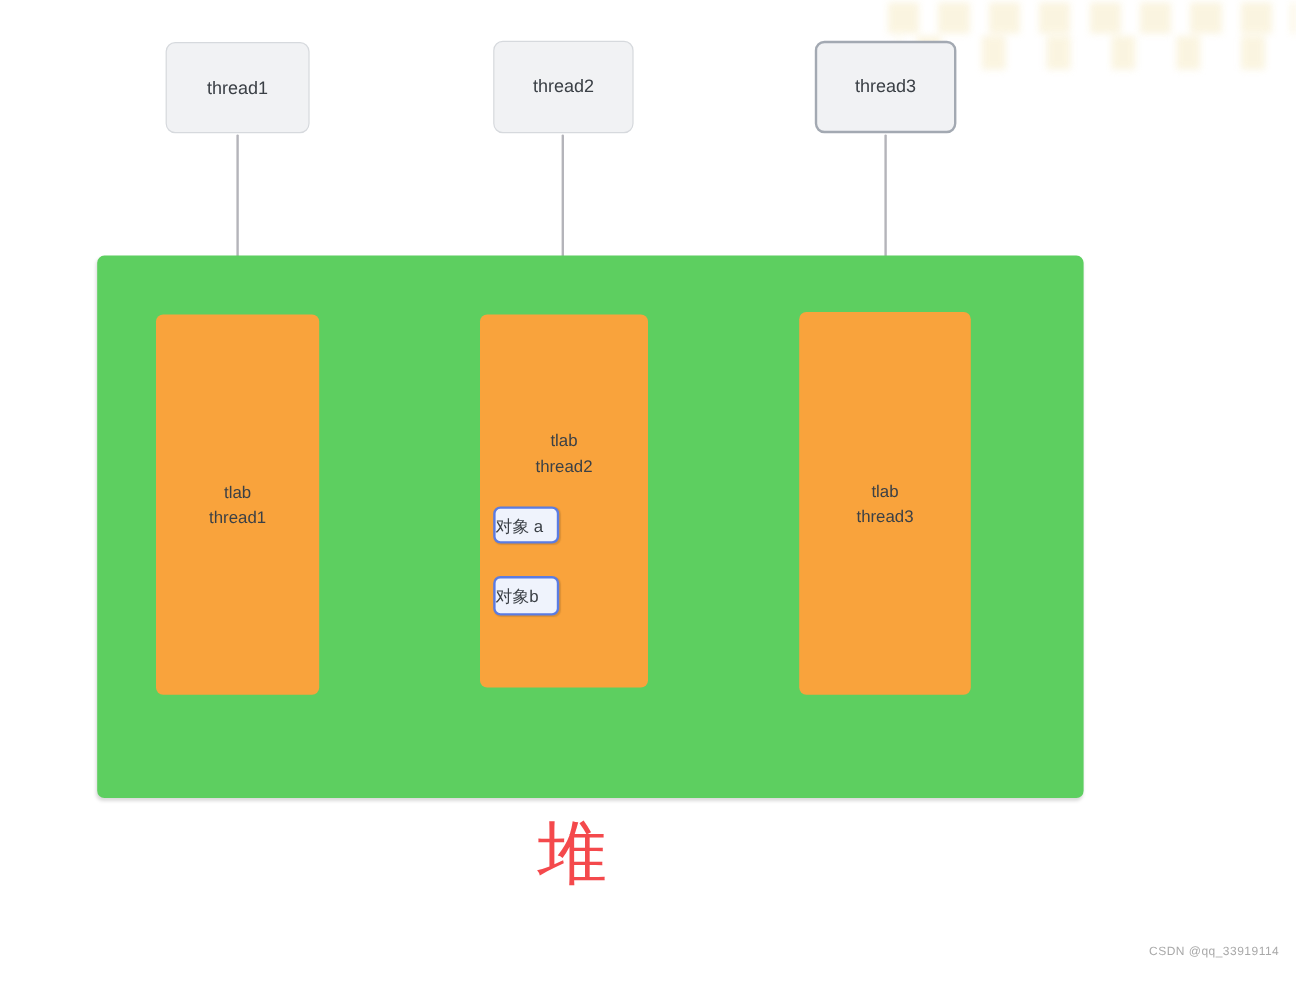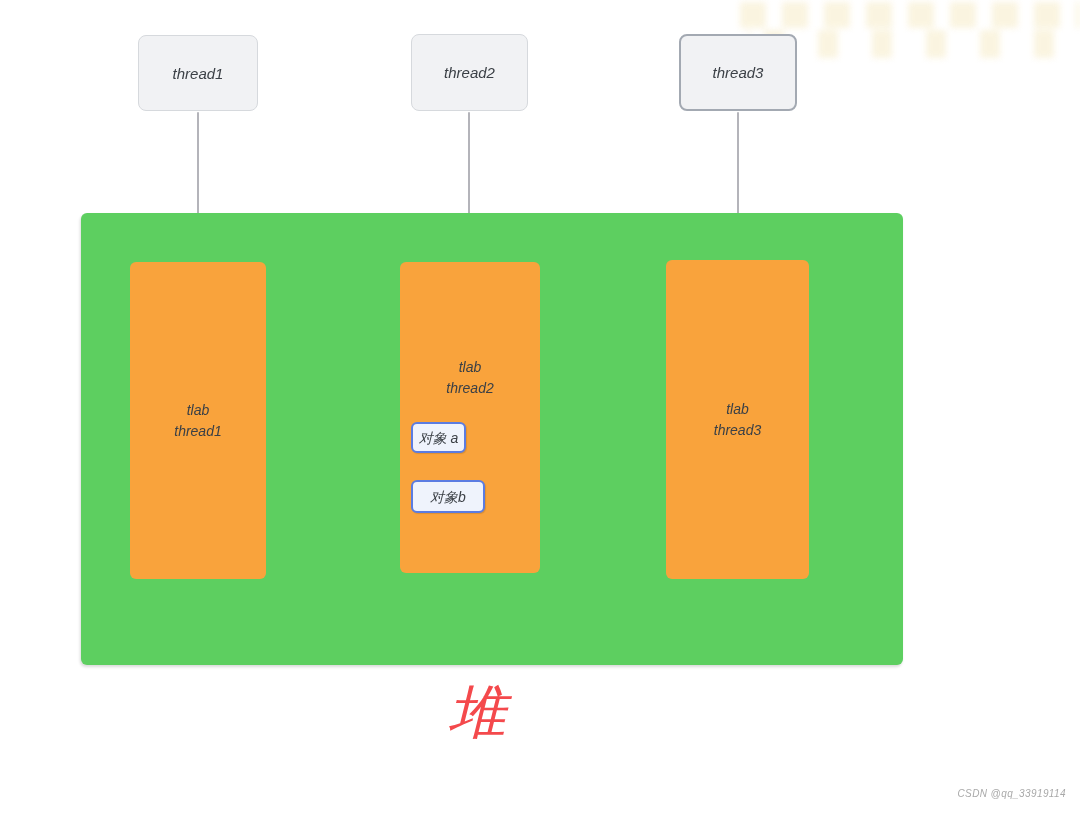--- a/index.html
+++ b/index.html
@@ -1,20 +1,19 @@
 <!DOCTYPE html>
 <html style="--heap-green: #5dcf60; --tlab-orange: #f9a33c; --node-fill: #f1f2f4; --node-border: #d6d9dd; --node-border-active: #a3a9b2; --arrow-gray: #b4b4ba; --obj-fill: #eff3fc; --obj-border: #5b7ce2; --heap-label-red: #f4494c; --text-dark: #3b4046; --watermark-gray: #a9a9a9; --wm-cream: #faf3db;"><head>
 <meta charset="utf-8">
 <style>
   html,body { margin:0; padding:0; background:#ffffff; }
   .canvas {
     position:relative; width:1080px; height:818px; background:#ffffff;
     font-family:"Liberation Sans","DejaVu Sans",sans-serif; overflow:hidden;
     color:var(--text-dark,#3b4046);
-    font-style:italic;
   }
   
   .wm-top {
     position:absolute; left:740px; top:0; width:340px; height:58px;
     background-image:
       repeating-linear-gradient(90deg, var(--wm-cream,#faf3db) 0 26px, rgba(255,255,255,0) 26px 42px),
       repeating-linear-gradient(90deg, rgba(255,255,255,0) 0 14px, var(--wm-cream,#faf3db) 14px 34px, rgba(255,255,255,0) 34px 54px);
     background-size:auto 26px, auto 30px;
     background-position:0 2px, 10px 30px;
     background-repeat:repeat-x;
@@ -49,26 +48,26 @@
   .tlab .tlab-label { width:100%; }
   .tlab1 { left:49px;  top:49px; width:136px; height:317px; display:flex; align-items:center; justify-content:center; }
   .tlab2 { left:319px; top:49px; width:140px; height:311px; }
   .tlab3 { left:585px; top:47px; width:143px; height:319px; display:flex; align-items:center; justify-content:center; }
   .tlab2 .tlab-label { margin-top:95px; }
   .obj {
     position:absolute; box-sizing:border-box;
     background:var(--obj-fill,#eff3fc);
     border:2px solid var(--obj-border,#5b7ce2);
     border-radius:6px;
-    display:flex; align-items:center; justify-content:center;
+    display:flex; align-items:center; 
     font-size:14px; line-height:14px;
     box-shadow:1px 1px 1px rgba(0,0,0,.12);
   }
   .obj-a { left:11px; top:160px; width:55px; height:31px; }
-  .obj-b { left:11px; top:218px; width:74px; height:33px; }
+  .obj-b { left:11px; top:218px; width:55px; height:33px; }
   .heap-label {
     position:absolute; left:477px; top:680px; transform:translateX(-50%);
     font-size:58px; line-height:64px; color:var(--heap-label-red,#f4494c);
     font-weight:400; white-space:nowrap;
   }
   .wm-bottom {
     position:absolute; right:14px; top:788px;
     font-size:10px; color:var(--watermark-gray,#a9a9a9); letter-spacing:.4px;
     text-shadow:1px 1px 0 rgba(255,255,255,.9);
   }

